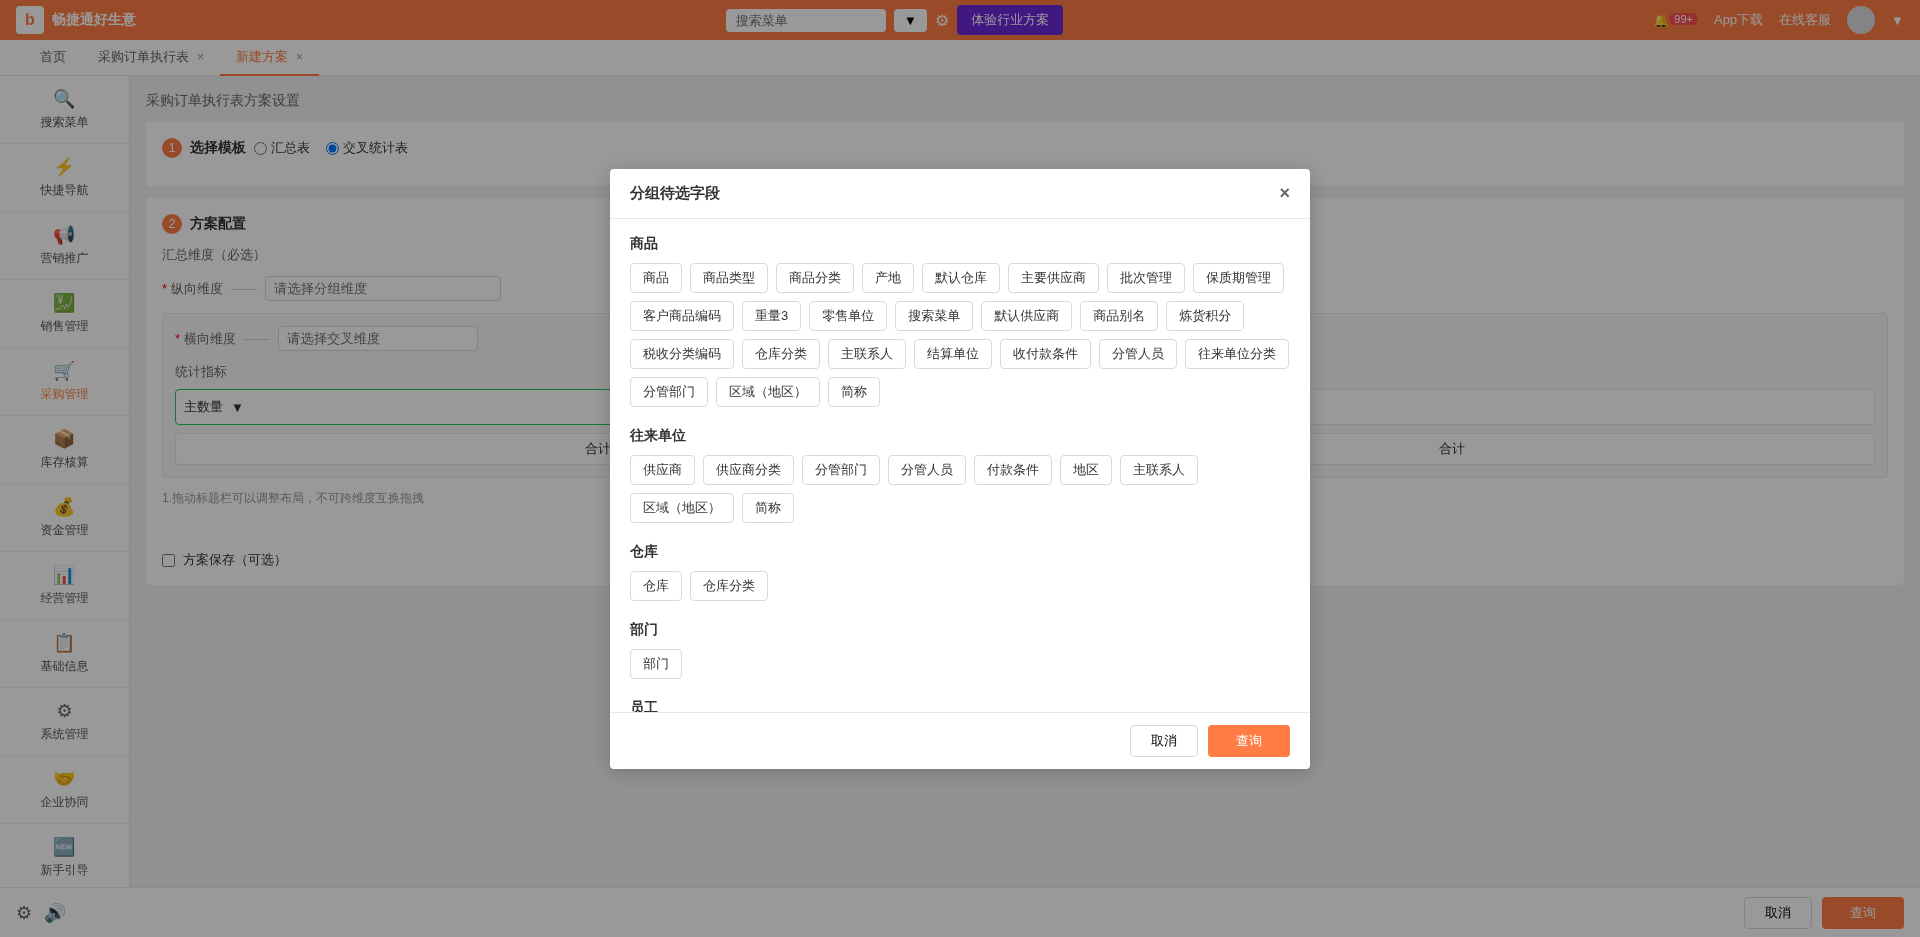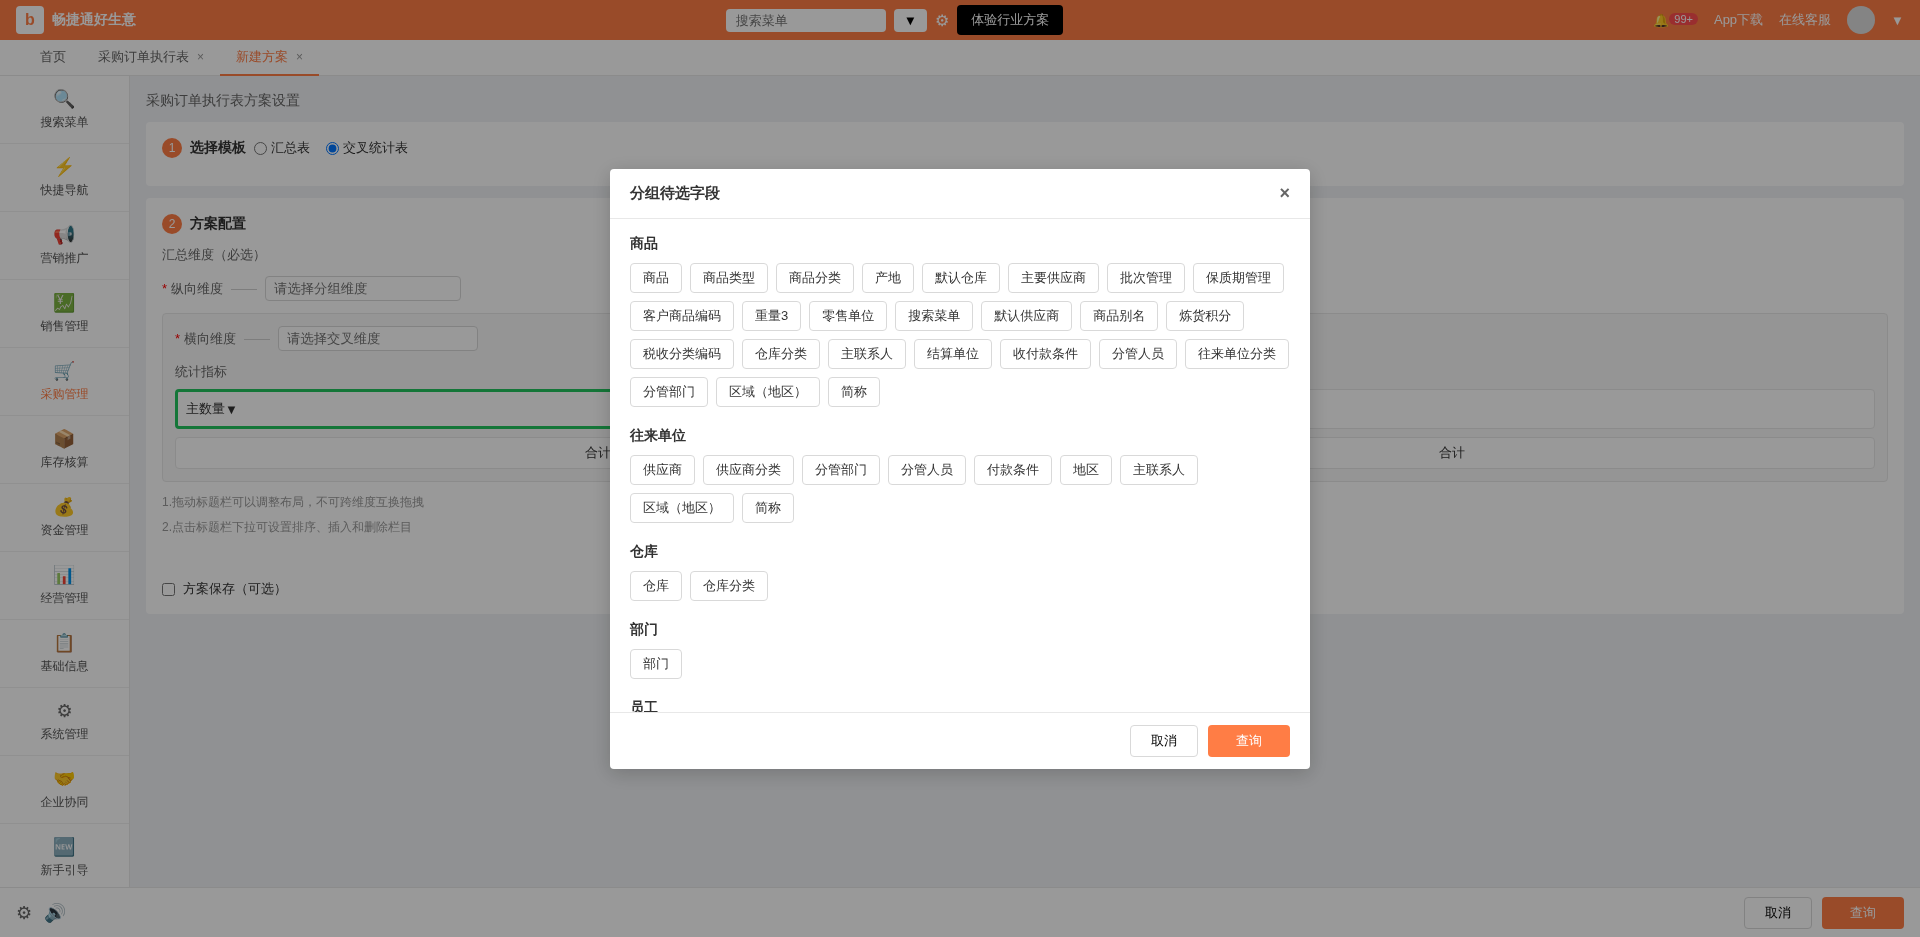--- a/index.html
+++ b/index.html
@@ -14,21 +14,21 @@
       padding: 0 16px;
       justify-content: space-between;
     }
     .logo-area { display: flex; align-items: center; gap: 8px; color: white; font-size: 14px; font-weight: bold; }
     .logo-icon { width: 28px; height: 28px; background: white; border-radius: 4px; display: flex; align-items: center; justify-content: center; }
     .logo-icon span { color: #ff7d45; font-size: 16px; font-weight: bold; }
     .top-center { display: flex; align-items: center; gap: 8px; }
     .search-bar { background: white; border: none; border-radius: 4px; padding: 4px 10px; width: 160px; font-size: 13px; color: #999; }
     .dropdown-btn { background: white; border: none; border-radius: 4px; padding: 4px 10px; cursor: pointer; display: flex; align-items: center; gap: 4px; }
     .settings-icon { color: white; cursor: pointer; font-size: 16px; }
-    .trial-btn { background: #000000; color: white; border: none; border-radius: 4px; padding: 6px 14px; cursor: pointer; font-size: 13px; }
+    .trial-btn { background: #6d28d9; color: white; border: none; border-radius: 4px; padding: 6px 14px; cursor: pointer; font-size: 13px; }
     .top-right { display: flex; align-items: center; gap: 16px; color: white; font-size: 13px; }
     .badge { background: #ff4d4f; color: white; border-radius: 8px; padding: 0 5px; font-size: 11px; position: relative; top: -2px; }
     .avatar { width: 28px; height: 28px; background: #ddd; border-radius: 50%; }
 
     
     .nav-tabs {
       height: 36px;
       background: #fff;
       display: flex;
       align-items: center;
@@ -317,48 +317,47 @@
         <div class="step-num">2</div>
         <span class="step-label">方案配置</span>
       </div>
       <div class="config-row">
         <span class="config-label">汇总维度（必选）</span>
       </div>
       <div class="config-row">
         <span class="config-required">*</span>
         <span style="color:#666;margin-right:8px;">纵向维度</span>
         <span style="color:#ccc;margin-right:8px;">——</span>
-        <input type="text" style="border: 1px solid rgb(217, 217, 217); padding: 4px 8px; border-radius: 4px; width: 196px;" placeholder="请选择分组维度">
+        <input type="text" style="border: 1px solid rgb(217, 217, 217); padding: 4px 8px; border-radius: 4px; width: 236px;" placeholder="请选择分组维度">
       </div>
       <div style="background:#f9f9f9;border:1px solid #e8e8e8;border-radius:4px;padding:12px;margin-bottom:12px;">
         <div class="config-row">
           <span class="config-required">*</span>
           <span style="color:#666;margin-right:8px;">横向维度</span>
           <span style="color:#ccc;margin-right:8px;">——</span>
           <input type="text" style="border: 1px solid rgb(217, 217, 217); padding: 4px 8px; border-radius: 4px; width: 200px;" placeholder="请选择交叉维度">
         </div>
         <div style="margin-bottom:8px;color:#666;font-size:13px;">
           <span>统计指标</span>
         </div>
         <div style="display:flex;gap:8px;margin-bottom:8px;">
-          <div style="flex:1;background:white;border:3px solid #22c55e;border-radius:4px;padding:8px;display:flex;align-items:center;">
+          <div style="flex:1;background:white;border:1px solid #22c55e;border-radius:4px;padding:8px;display:flex;align-items:center;gap:8px;">
             <span>主数量</span>
             <span>▼</span>
           </div>
           <div style="flex:1;background:white;border:1px solid #e8e8e8;border-radius:4px;padding:8px;">
             <span>金额</span>
           </div>
         </div>
         <div style="display:flex;gap:8px;">
           <div style="flex:1;background:white;border:1px solid #e8e8e8;border-radius:4px;padding:6px 8px;text-align:center;">合计</div>
           <div style="flex:1;background:white;border:1px solid #e8e8e8;border-radius:4px;padding:6px 8px;text-align:center;">合计</div>
         </div>
       </div>
       <div style="font-size:12px;color:#999;margin-bottom:8px;">1.拖动标题栏可以调整布局，不可跨维度互换拖拽</div>
-      <div style="font-size:12px;color:#999;margin-bottom:12px;">2.点击标题栏下拉可设置排序、插入和删除栏目</div>
       <div style="display:flex;align-items:center;gap:8px;margin-top:44px;">
         <input type="checkbox" style="">
         <span>方案保存（可选）</span>
       </div>
     </div>
   </div>
 </div>
 
 <div class="overlay">
   <div class="modal">

